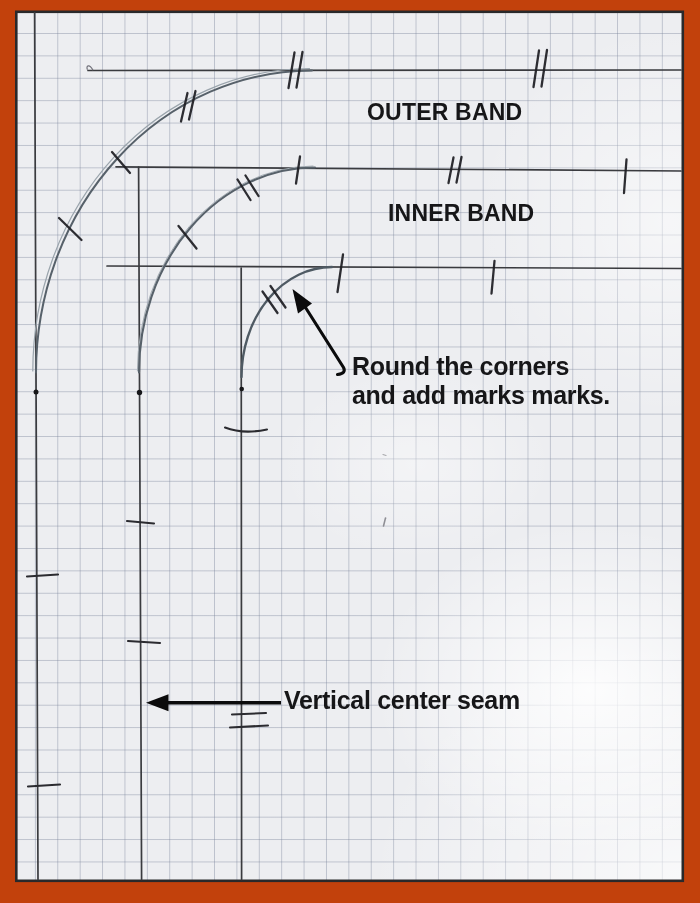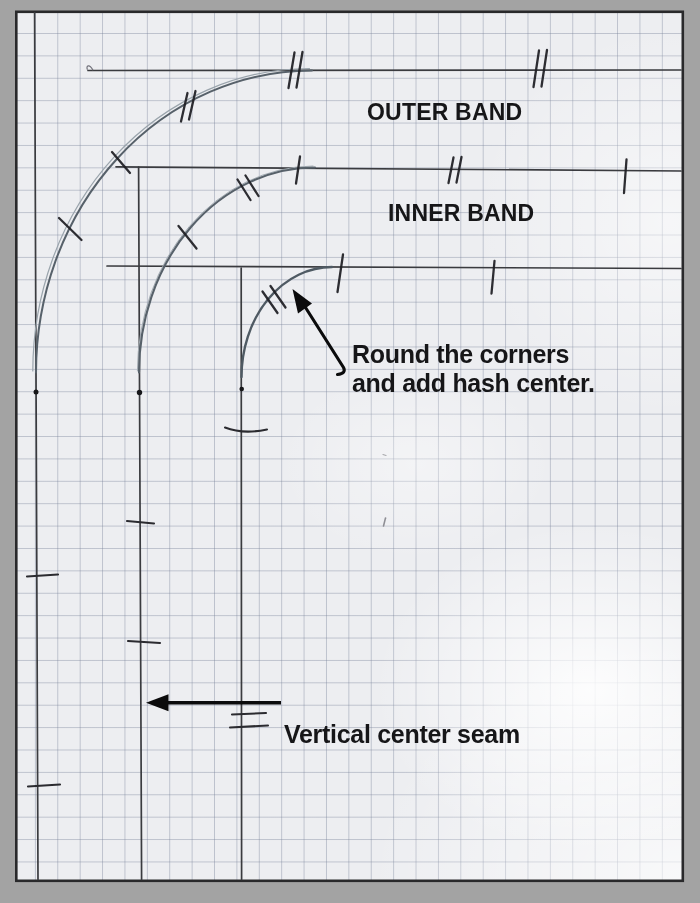--- a/index.html
+++ b/index.html
@@ -1,17 +1,17 @@
 <!DOCTYPE html>
 <html><head>
 <meta charset="utf-8">
 <style>
   html,body{margin:0;padding:0;background:#ffffff;}
   .stage{
-    position:relative;width:700px;height:903px;background:#a3a3a3;
+    position:relative;width:700px;height:903px;background:#c2410c;
     font-family:"Liberation Sans",sans-serif;overflow:hidden;
   }
   
   .paper{
     position:absolute;left:17px;top:13px;width:665px;height:867px;
     background-color:#edeef1;
     background-image:
       radial-gradient(ellipse 300px 230px at 86% 78%, rgba(255,255,255,0.85), rgba(255,255,255,0) 72%),
       radial-gradient(ellipse 420px 320px at 100% 100%, rgba(255,255,255,0.65), rgba(255,255,255,0) 75%),
       radial-gradient(ellipse 280px 280px at 98% 24%, rgba(255,255,255,0.5), rgba(255,255,255,0) 70%),
@@ -22,23 +22,23 @@
     background-position:0 0,0 0,0 0,0 0,-4.5px 0,0 -2.4px;
   }
   svg.drawing{position:absolute;left:0;top:0;width:700px;height:903px;}
   .label{
     position:absolute;color:#161618;font-weight:bold;white-space:nowrap;
     letter-spacing:-0.2px;
   }
   .band-label{font-size:23px;top:0;letter-spacing:0.2px;}
   #outer-band-label{left:367px;top:99px;}
   #inner-band-label{left:388px;top:200px;}
-  .note{position:absolute;left:352px;top:340px;font-size:25px;font-weight:bold;
+  .note{position:absolute;left:352px;top:352px;font-size:25px;font-weight:bold;
         line-height:29px;color:#161618;letter-spacing:-0.3px;}
-  #seam-label{left:284px;top:686px;font-size:25px;letter-spacing:-0.3px;margin-top:34px;}
+  #seam-label{left:284px;top:686px;font-size:25px;letter-spacing:-0.3px;}
 </style>
 </head>
 <body>
 
 <div class="stage">
 
   <div class="paper"></div>
 
   <svg class="drawing" viewBox="0 0 700 903">
 
@@ -114,18 +114,18 @@
       <line x1="281" y1="702.8" x2="166" y2="702.8" stroke="#0b0b0c" stroke-width="3.4"></line>
       <polygon points="146,702.8 168.5,694.3 168.5,711.3" fill="#0b0b0c"></polygon>
     </g>
   </svg>
 
   <div class="label band-label" id="outer-band-label">OUTER BAND</div>
   <div class="label band-label" id="inner-band-label">INNER BAND</div>
 
   <div class="note">
     <div>Round the corners</div>
-    <div>and add hash center.</div>
+    <div>and add marks marks.</div>
   </div>
 
   <div class="label" id="seam-label">Vertical center seam</div>
 
 </div>
 
 </body></html>

